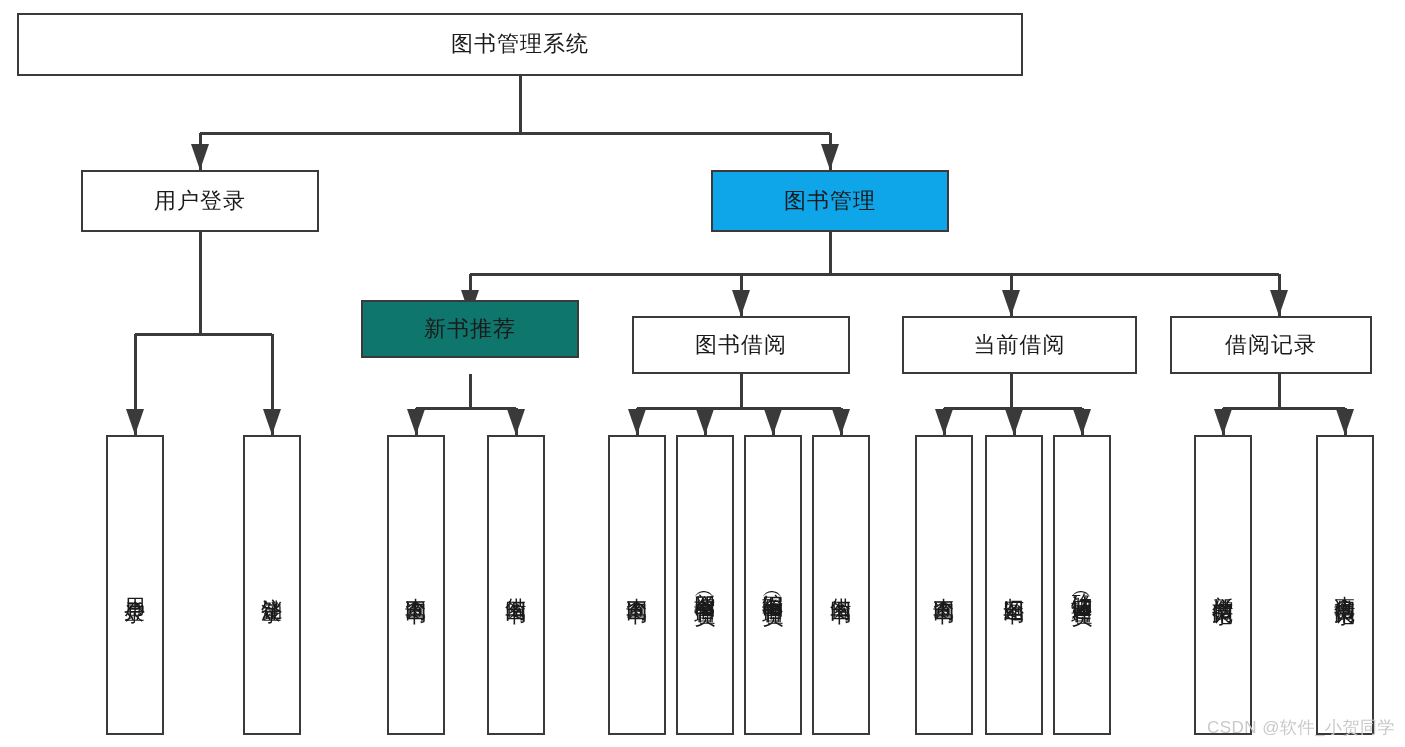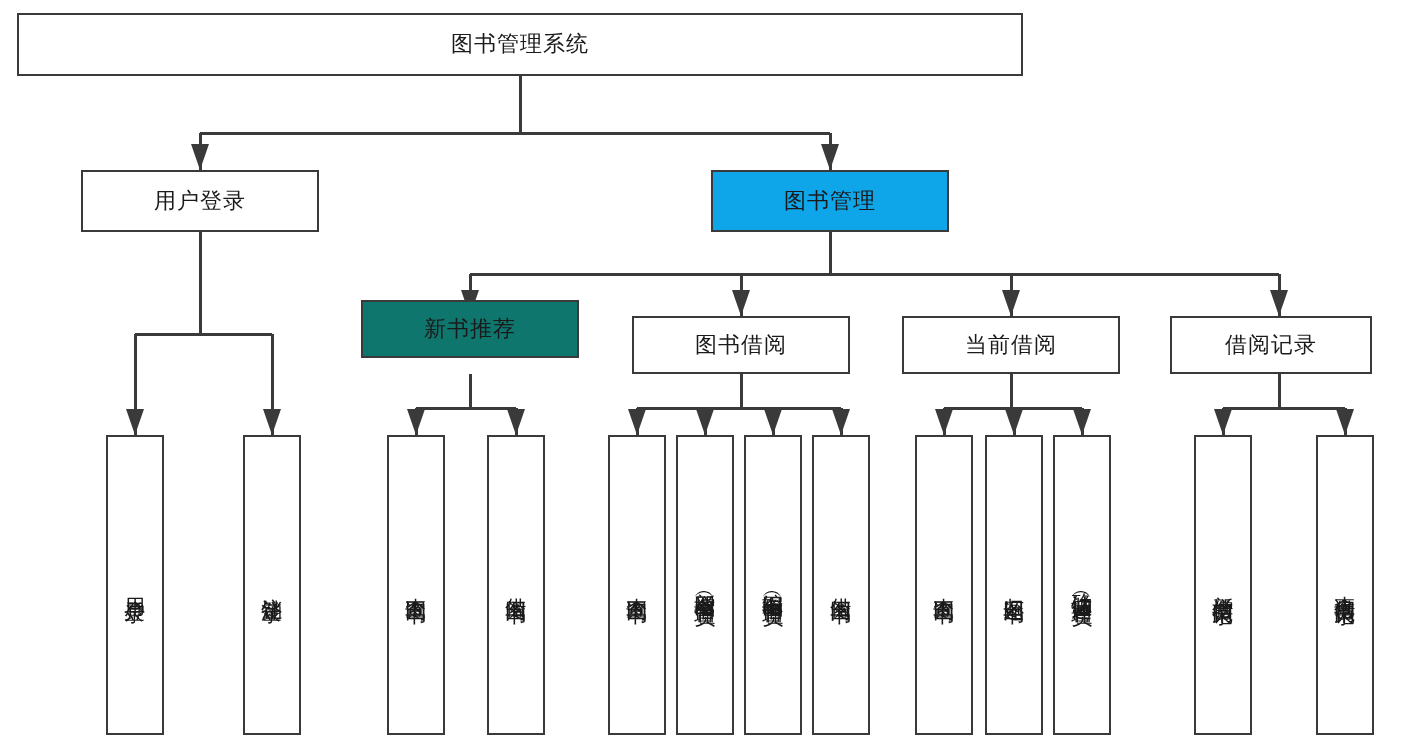--- a/index.html
+++ b/index.html
@@ -155,21 +155,21 @@
       </div>
       <div class="node vert" style="left: 676px; top: 435px; width: 58px; height: 300px; border-color: rgb(58, 58, 58); background: rgb(255, 255, 255); color: rgb(26, 26, 26);">
         <span class="vtext">新增图书（管理员）</span>
       </div>
       <div class="node vert" style="left: 744px; top: 435px; width: 58px; height: 300px; border-color: rgb(58, 58, 58); background: rgb(255, 255, 255); color: rgb(26, 26, 26);">
         <span class="vtext">编辑图书（管理员）</span>
       </div>
       <div class="node vert" style="left: 812px; top: 435px; width: 58px; height: 300px; border-color: rgb(58, 58, 58); background: rgb(255, 255, 255); color: rgb(26, 26, 26);">
         <span class="vtext">借阅图书</span>
       </div>
-      <div class="node horiz" style="left: 902px; top: 316px; width: 218px; height: 58px; border-color: rgb(58, 58, 58); background: rgb(255, 255, 255); color: rgb(26, 26, 26); align-items: center;">
+      <div class="node horiz" style="left: 902px; top: 316px; width: 235px; height: 58px; border-color: rgb(58, 58, 58); background: rgb(255, 255, 255); color: rgb(26, 26, 26); align-items: center;">
         <span class="htext">当前借阅</span>
       </div>
       <div class="node vert" style="left: 915px; top: 435px; width: 58px; height: 300px; border-color: rgb(58, 58, 58); background: rgb(255, 255, 255); color: rgb(26, 26, 26);">
         <span class="vtext">查询图书</span>
       </div>
       <div class="node vert" style="left: 985px; top: 435px; width: 58px; height: 300px; border-color: rgb(58, 58, 58); background: rgb(255, 255, 255); color: rgb(26, 26, 26);">
         <span class="vtext">归还图书</span>
       </div>
       <div class="node vert" style="left: 1053px; top: 435px; width: 58px; height: 300px; border-color: rgb(58, 58, 58); background: rgb(255, 255, 255); color: rgb(26, 26, 26);">
         <span class="vtext">确认归还（管理员）</span>
@@ -178,14 +178,15 @@
         <span class="htext">借阅记录</span>
       </div>
       <div class="node vert" style="left: 1194px; top: 435px; width: 58px; height: 300px; border-color: rgb(58, 58, 58); background: rgb(255, 255, 255); color: rgb(26, 26, 26);">
         <span class="vtext">新增借阅记录</span>
       </div>
       <div class="node vert" style="left: 1316px; top: 435px; width: 58px; height: 300px; border-color: rgb(58, 58, 58); background: rgb(255, 255, 255); color: rgb(26, 26, 26);">
         <span class="vtext">查询借阅记录</span>
       </div>
     </div>
 
+  <div id="watermark">CSDN @软件_小贺同学</div>
 
 </div>
 
 </body></html>

